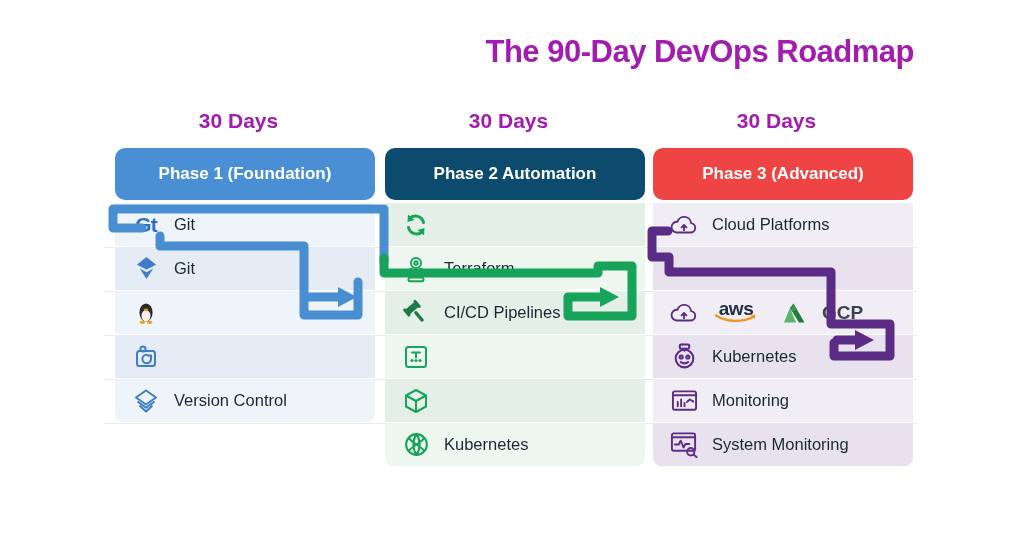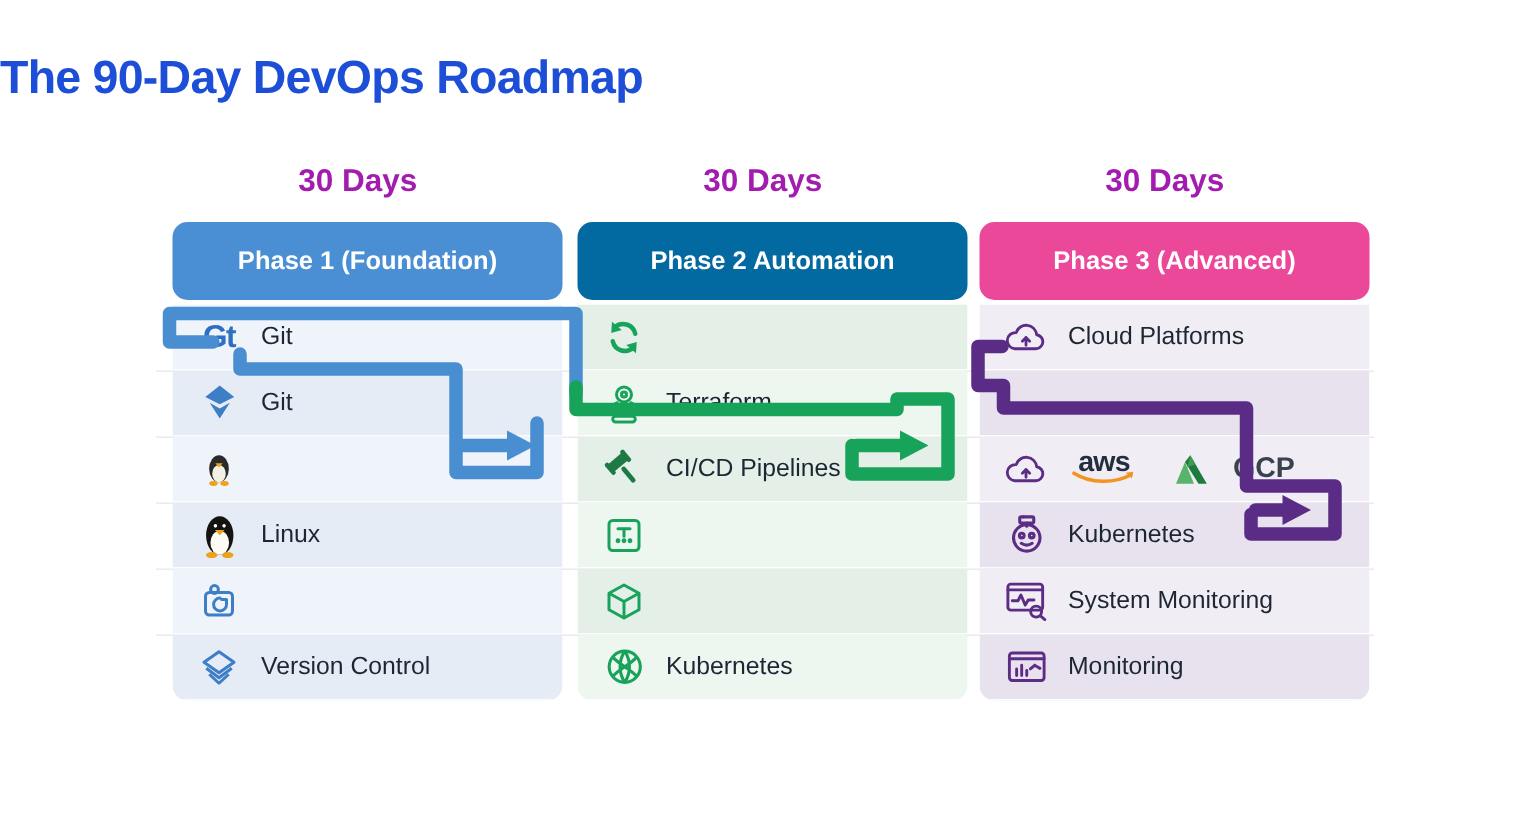--- a/index.html
+++ b/index.html
@@ -1,40 +1,40 @@
 <!DOCTYPE html>
 <html><head>
 <meta charset="utf-8">
 <style>
   html,body{margin:0;padding:0;}
   body{
     width:1024px;height:559px;position:relative;overflow:hidden;
     background:#ffffff;font-family:"Liberation Sans",sans-serif;
   }
   .title{
-    position:absolute;top:34px;left:0;width:914px;text-align:left;
-    font-size:31px;font-weight:bold;color:#1d4ed8;letter-spacing:-.5px;
+    position:absolute;top:34px;left:0;width:914px;text-align:right;
+    font-size:31px;font-weight:bold;color:#a21caf;letter-spacing:-.5px;
   }
   .days{
     position:absolute;top:109px;width:247px;text-align:center;
     font-size:21px;font-weight:bold;color:#a21caf;
   }
   .days.d1{left:115px}.days.d2{left:385px}.days.d3{left:653px}
 
   .gridline{position:absolute;left:104px;width:812px;height:1px;background:#eceaea;z-index:0;}
 
   .col{position:absolute;top:148px;width:260px;z-index:1;}
   .col.c1{left:115px}.col.c2{left:385px}.col.c3{left:653px}
   .col-header{
     height:52px;border-radius:10px;display:flex;align-items:center;justify-content:center;
     color:#fff;font-size:17px;font-weight:bold;
   }
   .c1 .col-header{background:#4a8fd4}
-  .c2 .col-header{background:#0369a1}
-  .c3 .col-header{background:#ec4899}
+  .c2 .col-header{background:#0c4a6e}
+  .c3 .col-header{background:#ef4444}
   .rows{margin-top:3px;border-radius:0 0 10px 10px;overflow:hidden;}
   .row{
     height:44px;display:flex;align-items:center;gap:13px;padding-left:16px;
     box-sizing:border-box;font-size:16.5px;color:#1c2733;
     border-bottom:1px solid rgba(255,255,255,.85);
   }
   .c1 .row:nth-child(odd){background:#eff3fa}.c1 .row:nth-child(even){background:#e5ecf6}
   .c2 .row:nth-child(odd){background:#e4efe8}.c2 .row:nth-child(even){background:#eef6f0}
   .c3 .row:nth-child(odd){background:#f0edf5}.c3 .row:nth-child(even){background:#e7e2ee}
 
@@ -83,34 +83,20 @@
       <span class="icon">
         <svg width="20" height="23" viewBox="0 0 24 28">
           <ellipse cx="12" cy="14" rx="8" ry="11" fill="#2a2a2a"></ellipse>
           <ellipse cx="12" cy="18" rx="5.5" ry="7" fill="#f5f0e6"></ellipse>
           <polygon points="9,9.5 15,9.5 12,13" fill="#f0a11a"></polygon>
           <ellipse cx="7.5" cy="26" rx="3.4" ry="2" fill="#f0a11a"></ellipse>
           <ellipse cx="16.5" cy="26" rx="3.4" ry="2" fill="#f0a11a"></ellipse>
         </svg>
       </span>
       <span class="lbl"></span>
-    </div>
-    <div class="row">
-      <span class="icon">
-        <svg width="27" height="30" viewBox="0 0 24 28">
-          <ellipse cx="12" cy="14" rx="8.5" ry="12" fill="#15130f"></ellipse>
-          <ellipse cx="12" cy="18.5" rx="5.8" ry="7.5" fill="#fdfbf5"></ellipse>
-          <circle cx="9.3" cy="8" r="1.1" fill="#fff"></circle>
-            <circle cx="14.7" cy="8" r="1.1" fill="#fff"></circle>
-          <polygon points="9,10.5 15,10.5 12,13.8" fill="#f0a11a"></polygon>
-          <ellipse cx="7" cy="26.2" rx="3.6" ry="1.9" fill="#f0a11a"></ellipse>
-          <ellipse cx="17" cy="26.2" rx="3.6" ry="1.9" fill="#f0a11a"></ellipse>
-        </svg>
-      </span>
-      <span class="lbl">Linux</span>
     </div>
     <div class="row">
       <span class="icon">
         <svg width="26" height="26" viewBox="0 0 26 26" fill="none" stroke="#3d7ec6" stroke-width="2" stroke-linecap="round" stroke-linejoin="round">
           <rect x="4" y="7" width="18" height="15" rx="2.5"></rect>
           <circle cx="10" cy="5" r="2.6"></circle>
           <path d="M18 15 a4.3 4.3 0 1 1 -4.3 -4.3 M18 15 v-3.4 h-3.2"></path>
         </svg>
       </span>
       <span class="lbl"></span>
@@ -244,42 +230,42 @@
           <path d="M11 1.5 v-0 M13 5.5 v2"></path>
           <circle cx="9.8" cy="13.5" r="1.5"></circle>
           <circle cx="16.2" cy="13.5" r="1.5"></circle>
           <path d="M9.5 18.5 q3.5 2.3 7 0"></path>
         </svg>
       </span>
       <span class="lbl">Kubernetes</span>
     </div>
     <div class="row">
       <span class="icon">
+        <svg width="27" height="25" viewBox="0 0 28 24" fill="none" stroke="#5d2d86" stroke-width="2" stroke-linecap="round">
+          <rect x="2" y="2.5" width="24" height="19" rx="2"></rect>
+          <path d="M2 6.5 h24"></path>
+          <path d="M7 18 v-4.5 M10.5 18 v-7 M14 18 v-3.5"></path>
+          <path d="M16.5 13.5 l3 -2.5 l3.5 2"></path>
+          <circle cx="23" cy="13" r="1" fill="#5d2d86" stroke="none"></circle>
+        </svg>
+      </span>
+      <span class="lbl">Monitoring</span>
+    </div>
+    <div class="row">
+      <span class="icon">
         <svg width="28" height="27" viewBox="0 0 29 27" fill="none" stroke="#5d2d86" stroke-width="2" stroke-linecap="round" stroke-linejoin="round">
           <rect x="2" y="2" width="24" height="18" rx="2"></rect>
           <path d="M2 6 h24"></path>
           <path d="M5 13.5 h4 l2 -4 l3 7 l2 -3.5 h4"></path>
           <circle cx="21.5" cy="21" r="3.8"></circle>
           <path d="M24.5 24 l3 2.5"></path>
         </svg>
       </span>
       <span class="lbl">System Monitoring</span>
     </div>
-    <div class="row">
-      <span class="icon">
-        <svg width="27" height="25" viewBox="0 0 28 24" fill="none" stroke="#5d2d86" stroke-width="2" stroke-linecap="round">
-          <rect x="2" y="2.5" width="24" height="19" rx="2"></rect>
-          <path d="M2 6.5 h24"></path>
-          <path d="M7 18 v-4.5 M10.5 18 v-7 M14 18 v-3.5"></path>
-          <path d="M16.5 13.5 l3 -2.5 l3.5 2"></path>
-          <circle cx="23" cy="13" r="1" fill="#5d2d86" stroke="none"></circle>
-        </svg>
-      </span>
-      <span class="lbl">Monitoring</span>
-    </div>
   </div>
 </div>
 
 <svg id="arrows" width="1024" height="559" viewBox="0 0 1024 559">
 
   <g stroke="#4a8ed2" stroke-width="9" fill="none" stroke-linecap="round" stroke-linejoin="round">
     <path d="M142 228 H113 V209 H384 V262"></path>
     <path d="M160 236 V246 H304 V315 H358 V282"></path>
     <path d="M309 297 H340"></path>
   </g>

